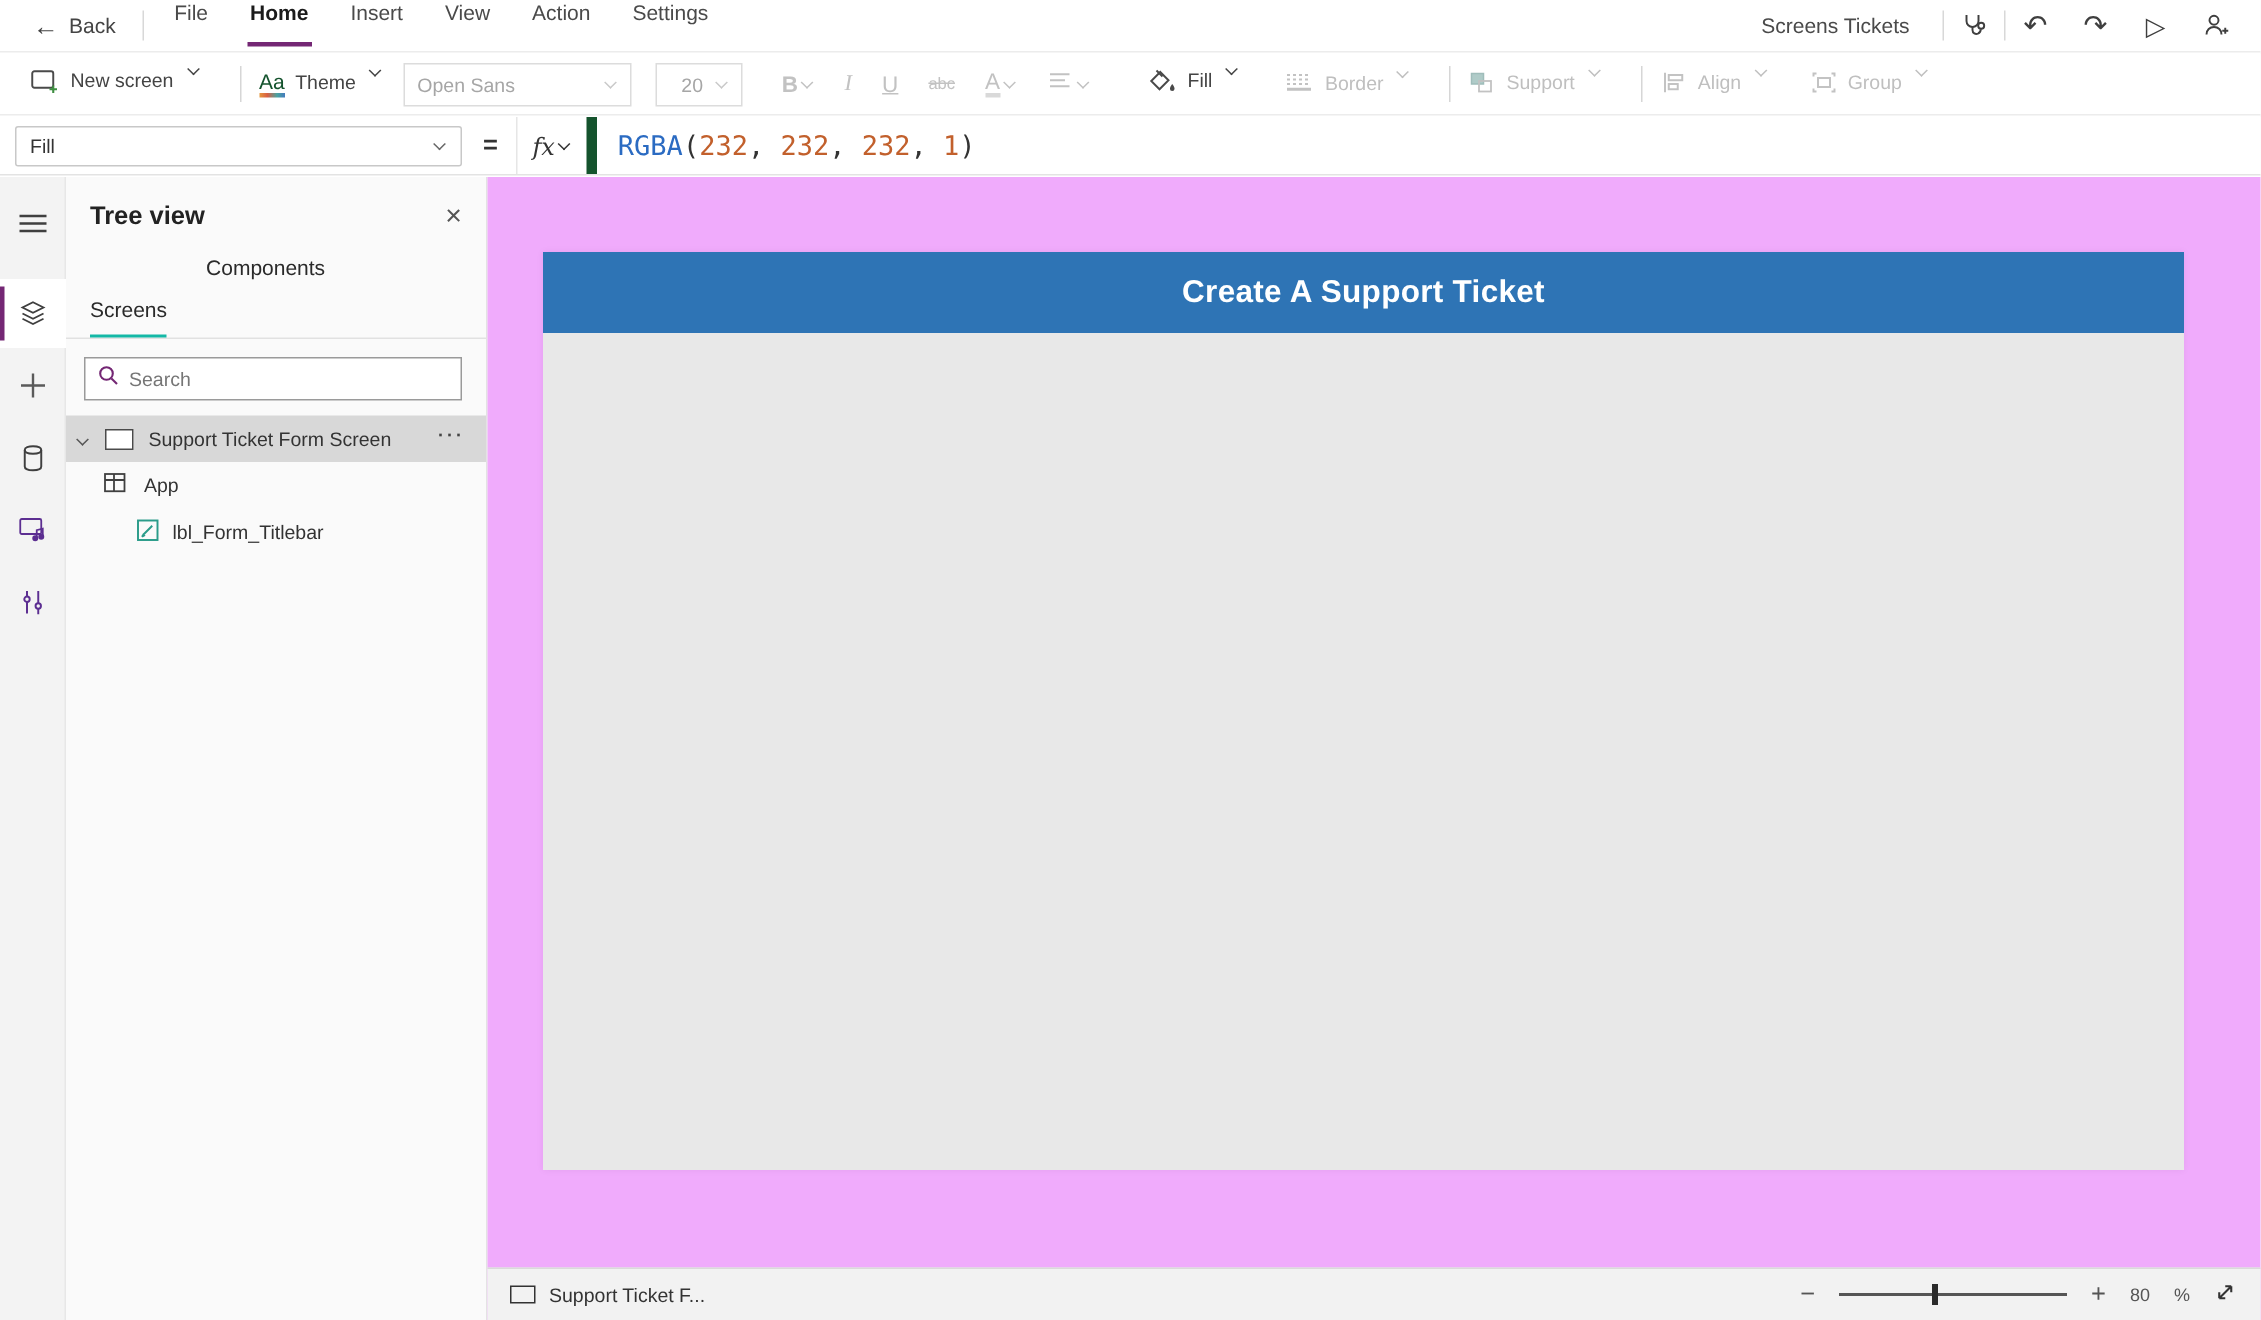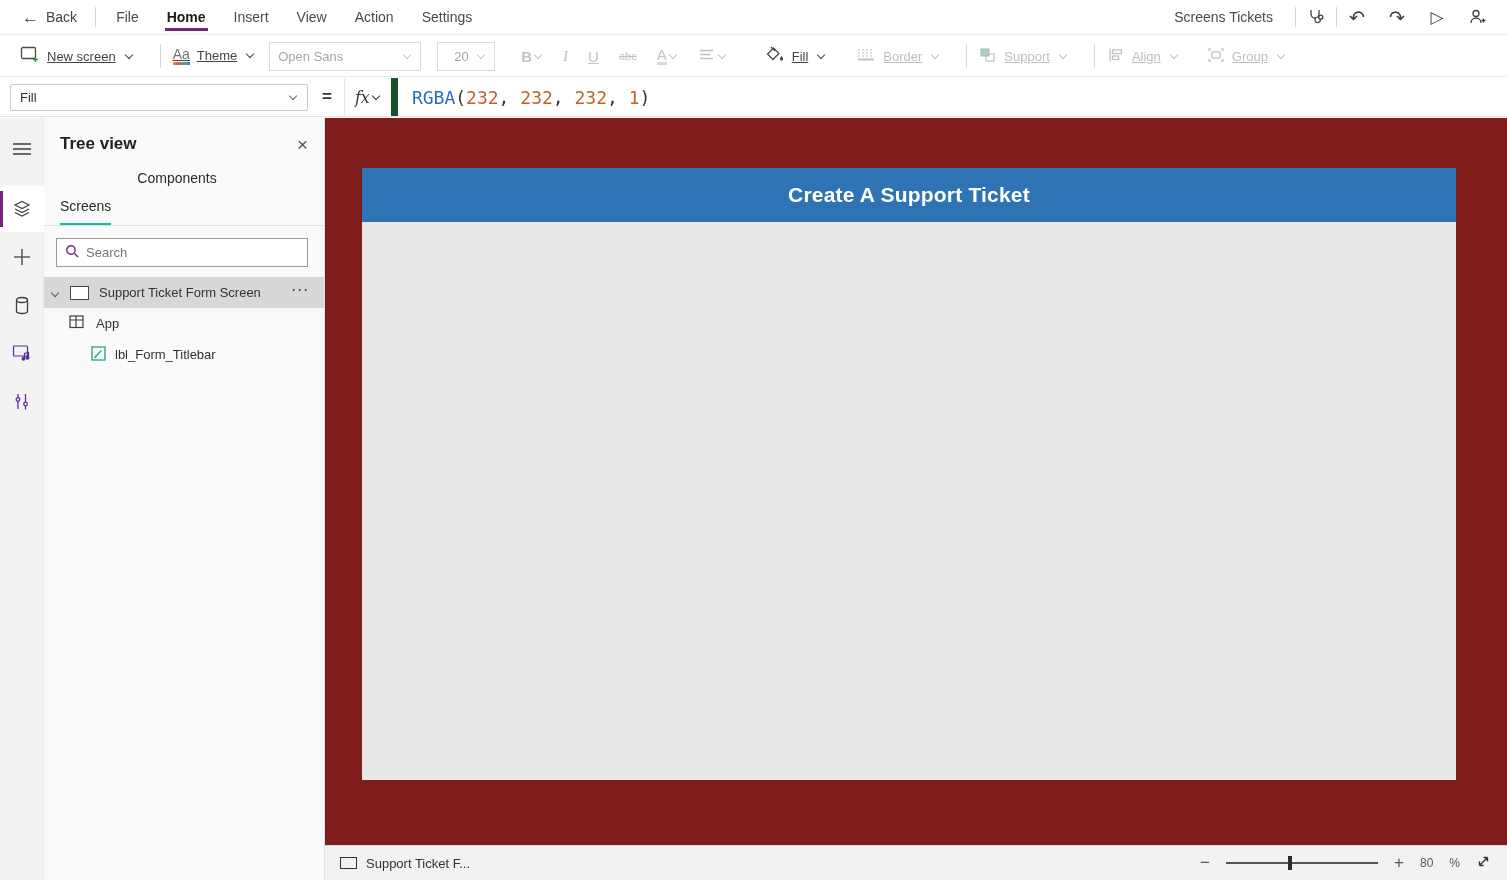--- a/index.html
+++ b/index.html
@@ -6,49 +6,49 @@
   html,body { width:1507px; height:880px; overflow:hidden;
     font-family:"Liberation Sans", sans-serif; background:#fff; color:#444; }
 
   
   .menubar { position:absolute; top:0; left:0; right:0; height:35px; background:#fff;
     border-bottom:1px solid #ECECEC; display:flex; align-items:center; font-size:14px; }
   .menubar .back { display:flex; align-items:center; gap:7px; padding:0 18px 0 22px; color:#444; }
   .back-arrow { font-size:17px; line-height:1; color:#444; }
   .vdiv { width:1px; height:20px; background:#D8D8D8; }
   .menu-items { display:flex; align-items:center; margin-left:6px; height:100%; }
-  .menu-item { padding:0 14px; height:100%; display:flex; align-items:center; position:relative; color:#4A4A4A; }
+  .menu-item { padding:0 14px; height:100%; display:flex; position:relative; color:#4A4A4A; }
   .menu-item.active { font-weight:bold; color:#1B1B1B; }
   .menu-item.active .mi-underline { position:absolute; left:12px; right:12px; bottom:3px; height:3px; background:#742774; }
   .menubar-right { margin-left:auto; display:flex; align-items:center; gap:0; padding-right:10px; }
   .appname { color:#4A4A4A; margin-right:22px; }
   .mb-icon { width:40px; height:30px; display:flex; align-items:center; justify-content:center; color:#444; }
   .mb-icon svg { display:block; }
   .glyph-arrow { font-size:19px; color:#3F3F3F; }
   .glyph-play { font-size:17px; color:#3F3F3F; }
 
   
   .toolbar { position:absolute; top:36px; left:0; right:0; height:41px; background:#fff;
     border-bottom:1px solid #ECECEC; display:flex; align-items:center; font-size:13px; padding-left:20px; }
-  .tb-group { display:flex; align-items:center; gap:7px; margin-right:14px; white-space:nowrap;text-decoration:underline; }
+  .tb-group { display:flex; align-items:flex-start; gap:7px; margin-right:14px; white-space:nowrap; }
   .tb-label { color:#444; }
   .tb-disabled, .tb-disabled * { color:#BFBFBF !important; }
   .chev { display:inline-block; width:6px; height:6px; border-right:1.3px solid currentColor;
     border-bottom:1.3px solid currentColor; transform:rotate(45deg); margin:-3px 2px 0 3px; }
   .tb-div { width:1px; height:24px; background:#D6D6D6; margin:0 12px; }
   .select-box { height:29px; border:1px solid #DCDCDC; background:#fff; display:flex; align-items:center;
     padding:0 8px; color:#A6A6A6; justify-content:space-between; margin-right:16px; }
   .select-box .chev { color:#C9C9C9; }
   .fmt-btn { display:flex; align-items:center; color:#C2C2C2; margin-right:20px; font-size:15px; }
   .fmt-b { font-weight:bold; }
   .fmt-i { font-style:italic; font-family:"Liberation Serif", serif; }
   .fmt-u { text-decoration:underline; }
   .fmt-s { text-decoration:line-through; font-size:11px; }
   .fmt-a { border-bottom:3px solid #D9D9D9; line-height:1.05; }
-  .theme-aa { font-size:14px; color:#737373; border-bottom:3px solid; border-image:linear-gradient(90deg,#E8A33D,#D95F43,#4AA3A0,#4472C4) 1; line-height:1.1; }
+  .theme-aa { font-size:14px; color:#14532d; border-bottom:3px solid; border-image:linear-gradient(90deg,#E8A33D,#D95F43,#4AA3A0,#4472C4) 1; line-height:1.1; }
 
   
   .formulabar { position:absolute; top:78px; left:0; right:0; height:39px; background:#fff;
     border-bottom:1px solid #E3E3E3; display:flex; align-items:center; }
   .prop-select { margin-left:10px; width:298px; height:27px; border:1px solid #C8C8C8; border-radius:2px;
     background:#fff; display:flex; align-items:center; justify-content:space-between; padding:0 9px;
     font-size:13px; color:#333; }
   .prop-select .chev { color:#666; }
   .equals { font-size:17px; color:#333; margin:0 12px 0 14px; font-weight:bold; }
   .fx-btn { display:flex; align-items:center; height:100%; padding:0 10px; border-left:1px solid #E6E6E6;
@@ -88,21 +88,21 @@
   .tree-row { height:31px; display:flex; align-items:center; font-size:13px; color:#333; position:relative; }
   .tree-row.app { padding-left:25px; gap:11px; }
   .tree-row.screen { background:#D8D8D8; padding-left:8px; gap:6px; }
   .tree-row.child { padding-left:47px; gap:9px; }
   .row-ellipsis { position:absolute; right:14px; top:6px; color:#444; letter-spacing:2px; font-weight:bold; font-size:12px; }
   .tree-chev { width:6px; height:6px; border-right:1.2px solid #555; border-bottom:1.2px solid #555;
     transform:rotate(45deg); margin-right:6px; }
   .screen-glyph { width:19px; height:14px; background:#fff; border:1.4px solid #4A4A4A; }
 
   
-  .workspace { position:absolute; top:0; left:325px; right:0; bottom:0; background:#7f1d1d; }
+  .workspace { position:absolute; top:0; left:325px; right:0; bottom:0; background:#f0abfc; }
   .canvas { position:absolute; left:37px; top:50px; width:1094px; height:612px; background:#E8E8E8;
     box-shadow:0 0 5px rgba(0,0,0,0.06); }
   .canvas-titlebar { height:54px; background:#2E74B5; display:flex; align-items:center; justify-content:center; }
   .canvas-title { color:#FFFFFF; font-size:21px; font-weight:bold; letter-spacing:0.2px; }
 
   
   .statusbar { position:absolute; left:0; right:0; bottom:0; height:35px; background:#F2F2F2;
     border-top:1px solid #DADADA; display:flex; align-items:center; font-size:13px; color:#333; }
   .sb-left { display:flex; align-items:center; gap:9px; margin-left:15px; }
   .sb-screen-glyph { width:17px; height:12px; border:1.5px solid #333; background:#F2F2F2; }

